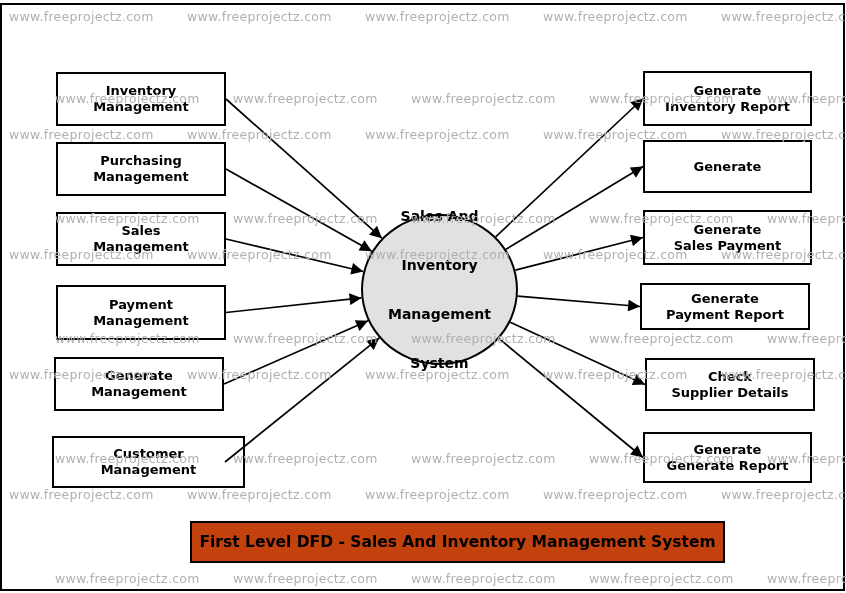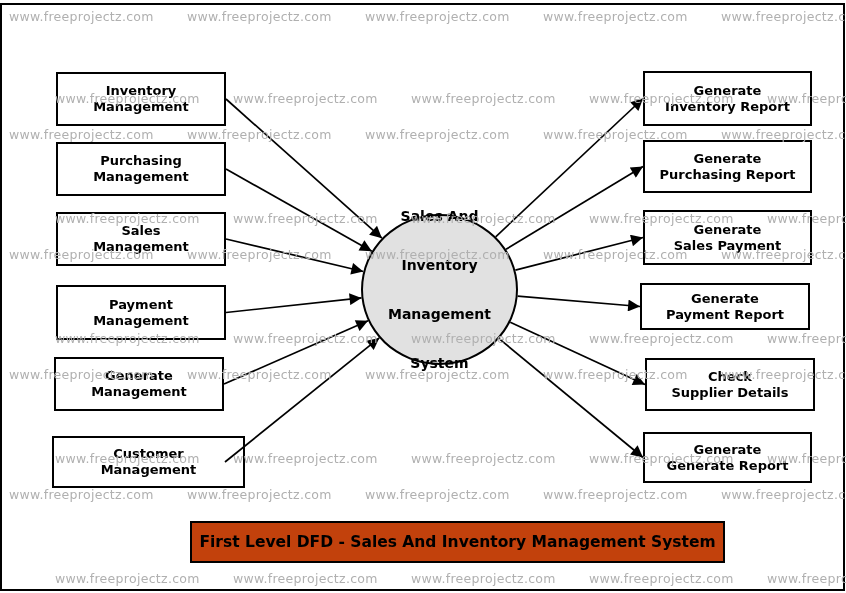--- a/index.html
+++ b/index.html
@@ -96,21 +96,20 @@
     <span>Management</span>
     <span>System</span>
   </div>
 
   <div class="node" style="left:643px;top:71px;width:169px;height:55px">
     <span>Generate</span>
     <span>Inventory Report</span>
   </div>
   <div class="node" style="left:643px;top:140px;width:169px;height:53px">
     <span>Generate</span>
-    <span>Purchasing Report</span>
   </div>
   <div class="node" style="left:643px;top:210px;width:169px;height:55px">
     <span>Generate</span>
     <span>Sales Payment</span>
   </div>
   <div class="node" style="left:640px;top:283px;width:170px;height:47px">
     <span>Generate</span>
     <span>Payment Report</span>
   </div>
   <div class="node" style="left:645px;top:358px;width:170px;height:53px">

